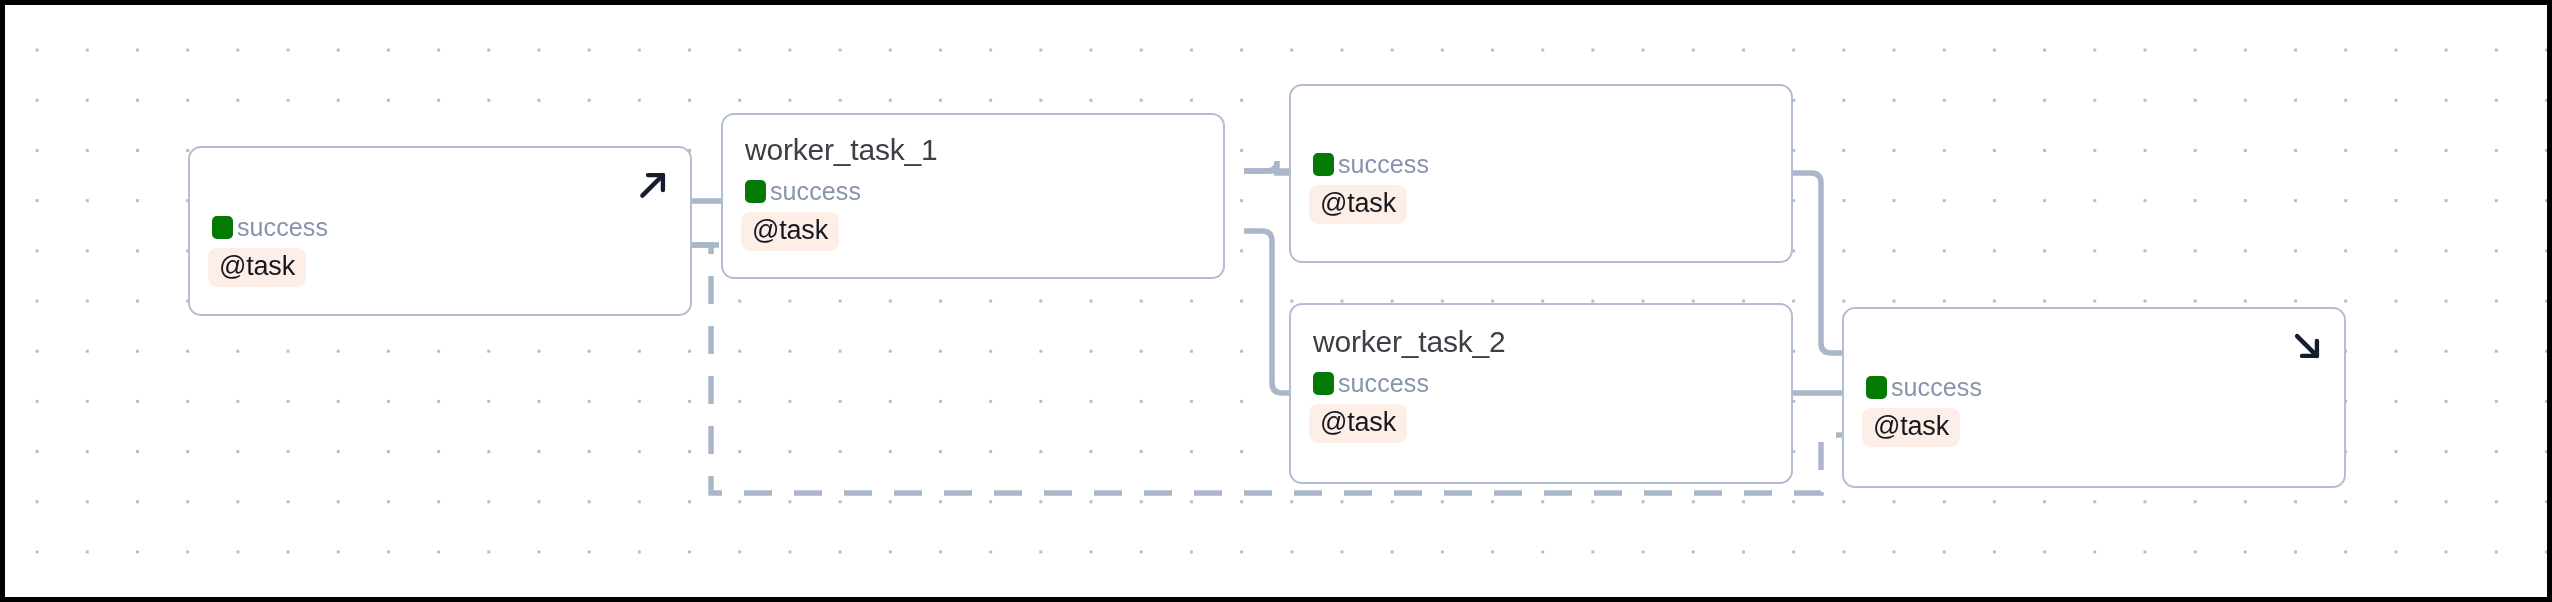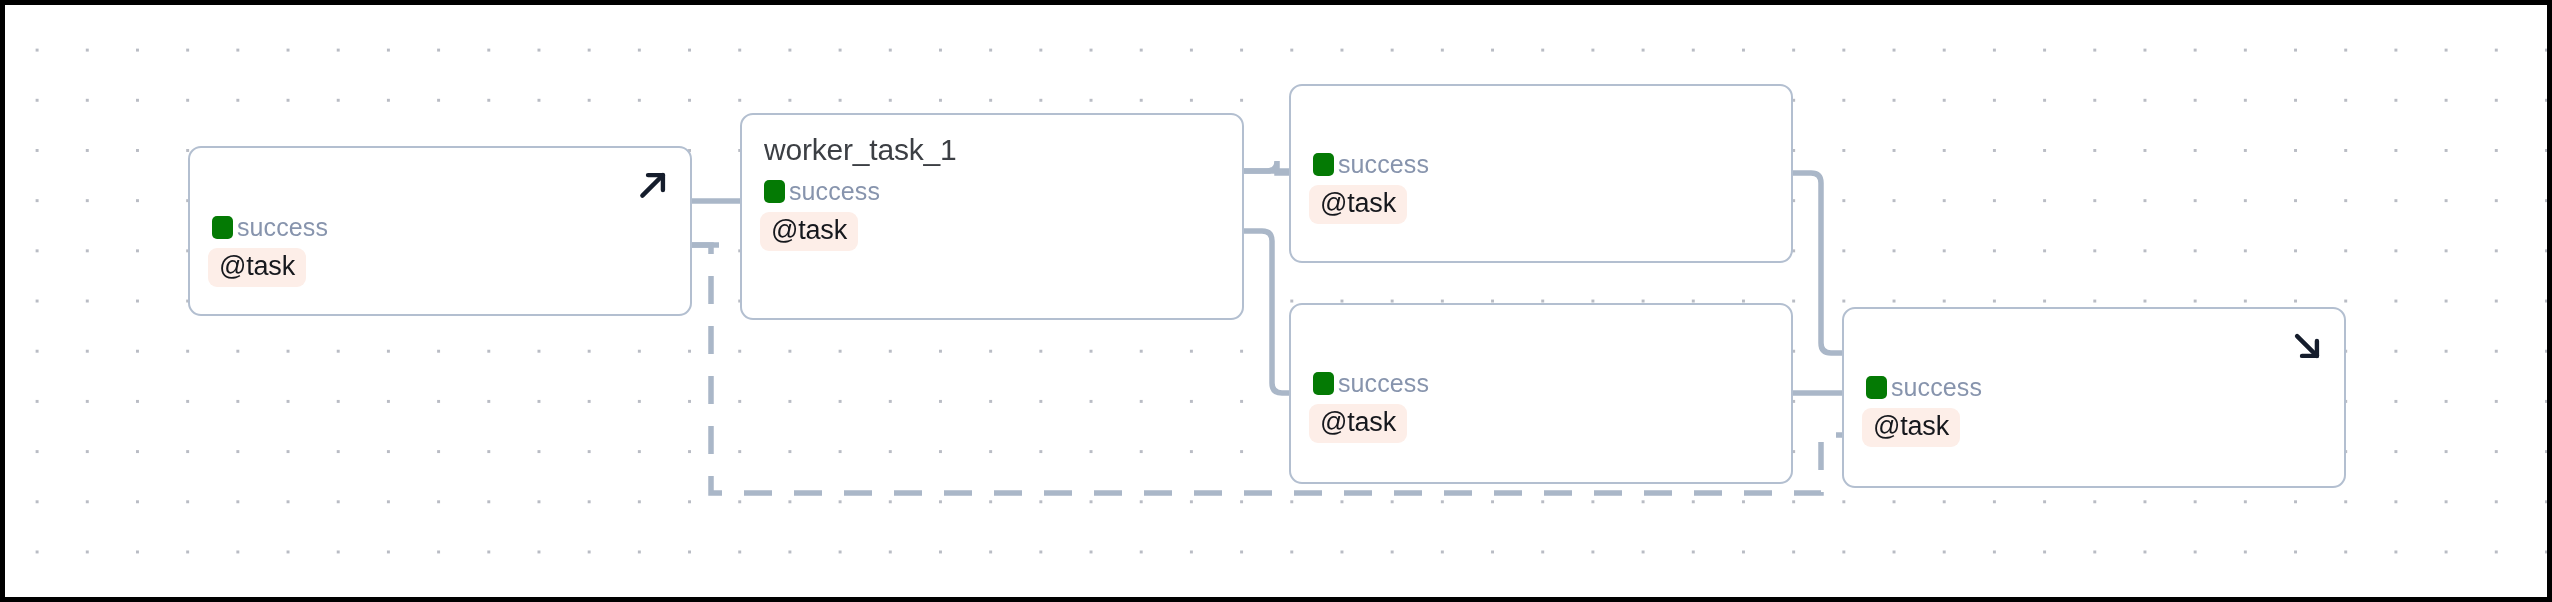--- a/index.html
+++ b/index.html
@@ -87,21 +87,21 @@
     white-space: nowrap;
   }
 
   
   .n-setup    { left: 183px;  top: 141px; width: 504px; height: 170px; }
   .n-setup    .node-title       { top: 21px; }
   .n-setup    .node-corner-icon { top: 20px; }
   .n-setup    .node-status-row  { top: 65px; }
   .n-setup    .node-tag         { top: 100px; }
 
-  .n-w1       { left: 735px;  top: 108px; width: 504px; height: 207px; }
+  .n-w1       { left: 716px;  top: 108px; width: 504px; height: 166px; }
   .n-w1       .node-title       { top: 18px; }
   .n-w1       .node-status-row  { top: 62px; }
   .n-w1       .node-tag         { top: 97px; }
 
   .n-w3       { left: 1284px; top: 79px;  width: 504px; height: 179px; }
   .n-w3       .node-title       { top: 20px; }
   .n-w3       .node-status-row  { top: 64px; }
   .n-w3       .node-tag         { top: 99px; }
 
   .n-w2       { left: 1284px; top: 298px; width: 504px; height: 181px; }
@@ -163,20 +163,21 @@
 
   <div class="graph-node n-w3">
     <div class="node-status-row">
       <span class="status-swatch"></span>
       <span class="status-text">success</span>
     </div>
     <div class="node-tag">@task</div>
   </div>
 
   <div class="graph-node n-w2">
+    <div class="node-title">worker_task_2</div>
     <div class="node-status-row">
       <span class="status-swatch"></span>
       <span class="status-text">success</span>
     </div>
     <div class="node-tag">@task</div>
   </div>
 
   <div class="graph-node n-teardown">
     <div class="node-corner-icon">
       <svg viewBox="0 0 24 24" fill="none" stroke="currentColor" stroke-width="3.1" stroke-linecap="round" stroke-linejoin="round">

